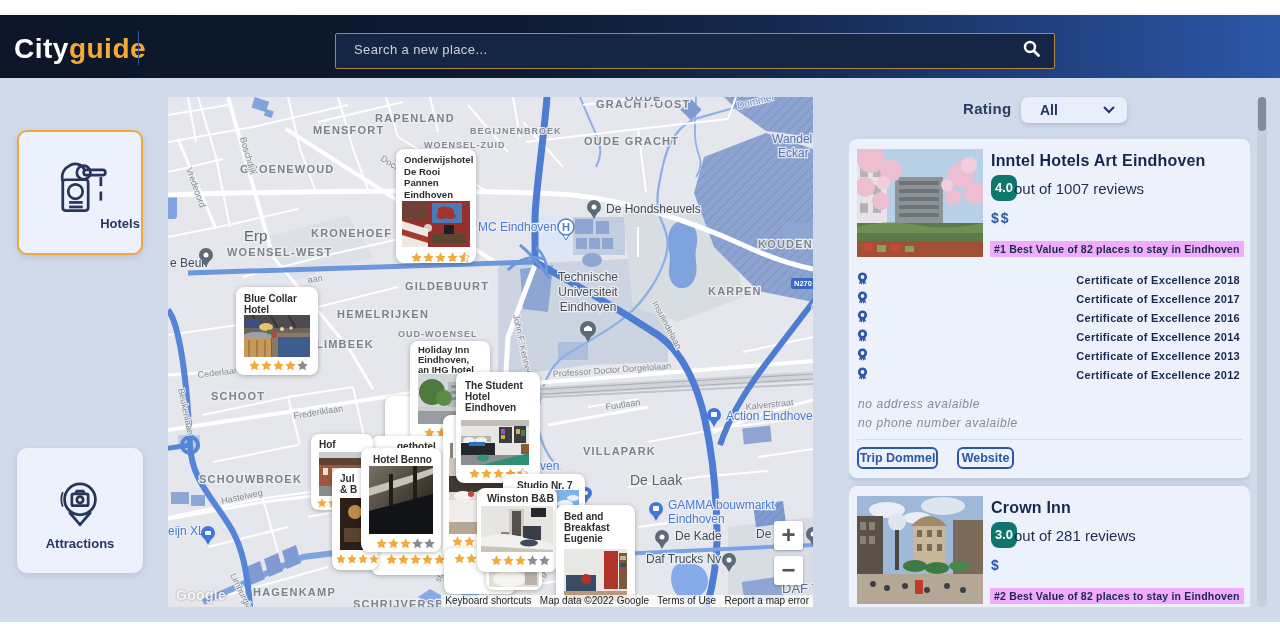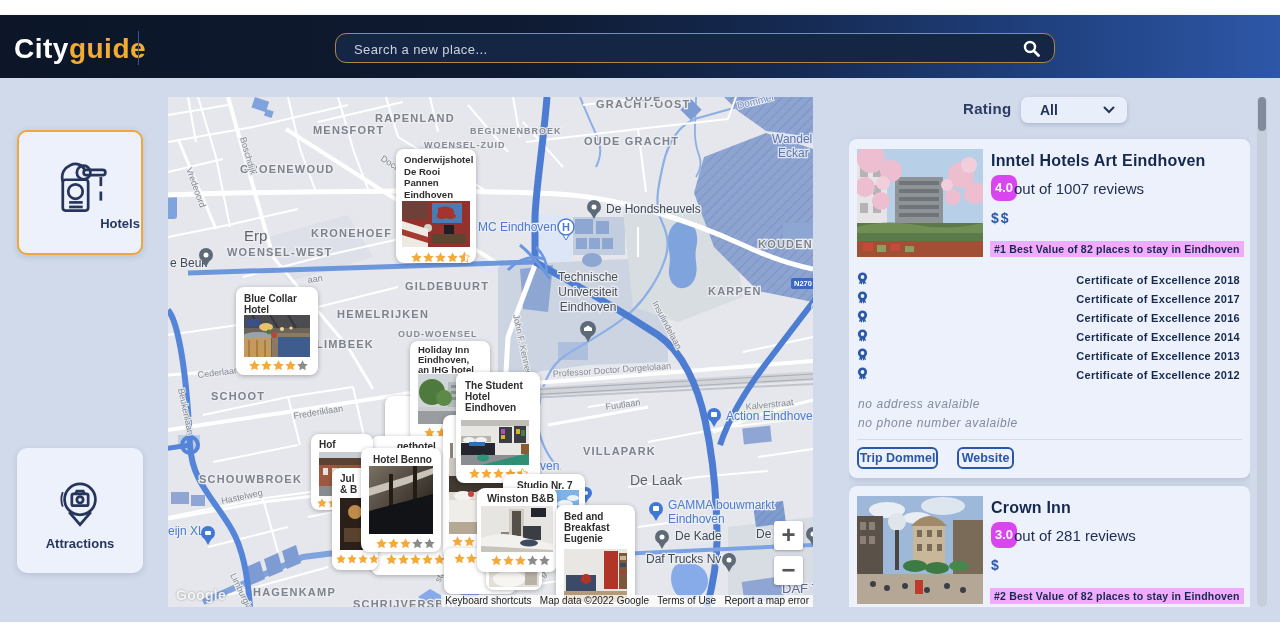--- a/index.html
+++ b/index.html
@@ -4,22 +4,22 @@
 <style>
   * { margin:0; padding:0; box-sizing:border-box; }
   html,body { width:1280px; height:640px; background:#fff; font-family:"Liberation Sans", sans-serif; overflow:hidden; }
   
   #header { position:absolute; left:0; top:15px; width:1280px; height:63px;
     background:linear-gradient(90deg,#0c1628 0%,#0e1a31 40%,#152a52 62%,#204180 82%,#2d57a7 100%);
     box-shadow:0 2px 4px rgba(20,30,60,.35); }
   #logo { position:absolute; left:14px; top:18px; font-size:28px; font-weight:bold; color:#fff; letter-spacing:.5px;}
   #logo span { color:#f3ac33; }
   #hsep { position:absolute; left:138px; top:16px; width:1px; height:34px; background:#35549a; }
-  #search { position:absolute; left:335px; top:18px; width:720px; height:30px; background:#152644;
-    border:1px solid #ad8648; border-radius:11px;text-align:center; }
+  #search { position:absolute; left:335px; top:18px; width:720px; height:36px; background:#152644;
+    border:1px solid #ad8648; border-radius:2px;text-align:center; }
   #search .ph { position:absolute; left:18px; top:8px; font-size:13px; color:#ccd2df; letter-spacing:.4px; }
   
   #content { position:absolute; left:0; top:78px; width:1280px; height:544px; background:#d0daea; }
   
   .sbtn { position:absolute; left:17px; width:126px; height:125px; background:#edf1fb; border-radius:10px;
     box-shadow:0 2px 6px rgba(70,90,130,.18); }
   .sbtn.sel { border:2px solid #f0a73e; }
   .sbtn .lbl { position:absolute; width:100%; text-align:center; bottom:22px; font-size:13px; font-weight:bold; color:#27375e; }
   .sbtn svg { position:absolute; left:50%; top:26px; transform:translateX(-50%); }
   
@@ -35,21 +35,21 @@
   
   #attrib { position:absolute; right:0; bottom:0; height:12px; background:rgba(255,255,255,.75);
     font-size:10px; color:#222; padding:0 4px; line-height:12px; white-space:nowrap;}
   #glogo { position:absolute; left:8px; bottom:4px; color:rgba(255,255,255,.88); font-size:14px; font-weight:bold; letter-spacing:.3px;
     text-shadow:0 0 2px rgba(60,60,60,.5); }
   
   #rpanel { position:absolute; left:849px; top:19px; width:401px; height:510px; overflow:hidden; }
   .rcard { position:absolute; left:0; width:401px; background:#ecf1fb; border-radius:8px; box-shadow:0 2px 6px rgba(70,90,130,.2); }
   .rimg { position:absolute; left:8px; top:10px; width:126px; height:108px; overflow:hidden; }
   .rtitle { position:absolute; left:142px; top:13px; font-size:16px; font-weight:bold; color:#15294e; letter-spacing:.2px;}
-  .badge { position:absolute; left:142px; width:26px; height:26px; background:#d946ef; border-radius:8px;
+  .badge { position:absolute; left:142px; width:26px; height:26px; background:#0f766e; border-radius:8px;
     color:#fff; font-size:13px; font-weight:bold; text-align:center; line-height:26px; }
   .revs { position:absolute; left:165px; font-size:15px; color:#1c2c4e; }
   .dollars { position:absolute; left:142px; font-size:14px; font-weight:bold; color:#2b57a8; letter-spacing:2px; }
   .bestv { position:absolute; left:141px; background:#f0abfc; white-space:nowrap; font-size:10.5px; font-weight:bold; color:#15294e;
     padding:2px 4px; letter-spacing:.2px; }
   .award { position:absolute; left:8px; width:385px; height:19px; }
   .award .yr { position:absolute; right:2px; top:3px; font-size:11px; font-weight:bold; color:#16294d; letter-spacing:.3px; }
   .noinfo { position:absolute; left:9px; font-style:italic; font-size:12px; color:#828c9e; letter-spacing:.6px; }
   .rbtn { position:absolute; border:2px solid #2b57a8; border-radius:6px; background:transparent; color:#2b57a8;
     font-size:12.5px; font-weight:bold; text-align:center; }

